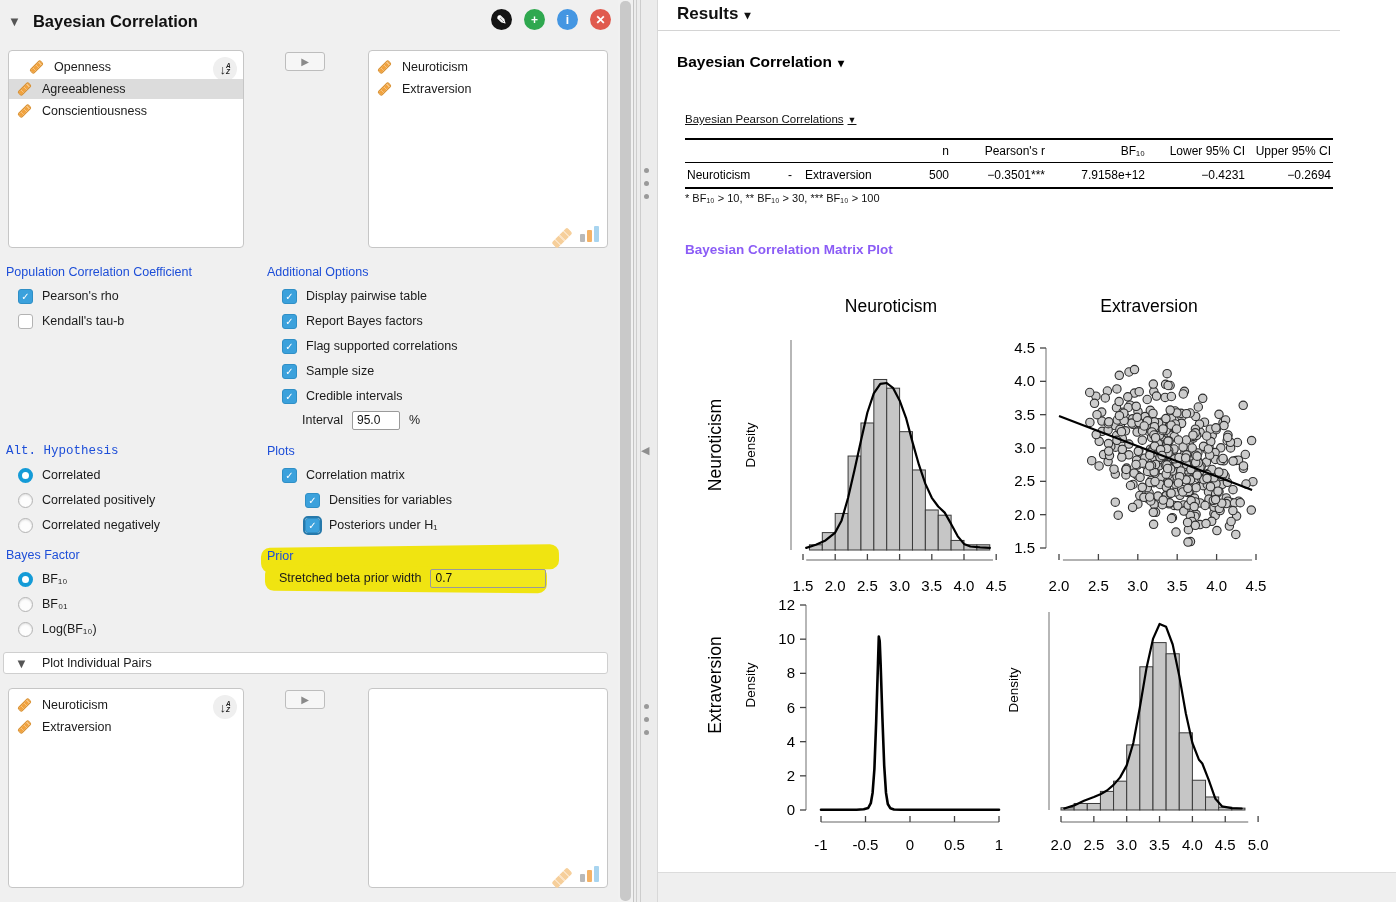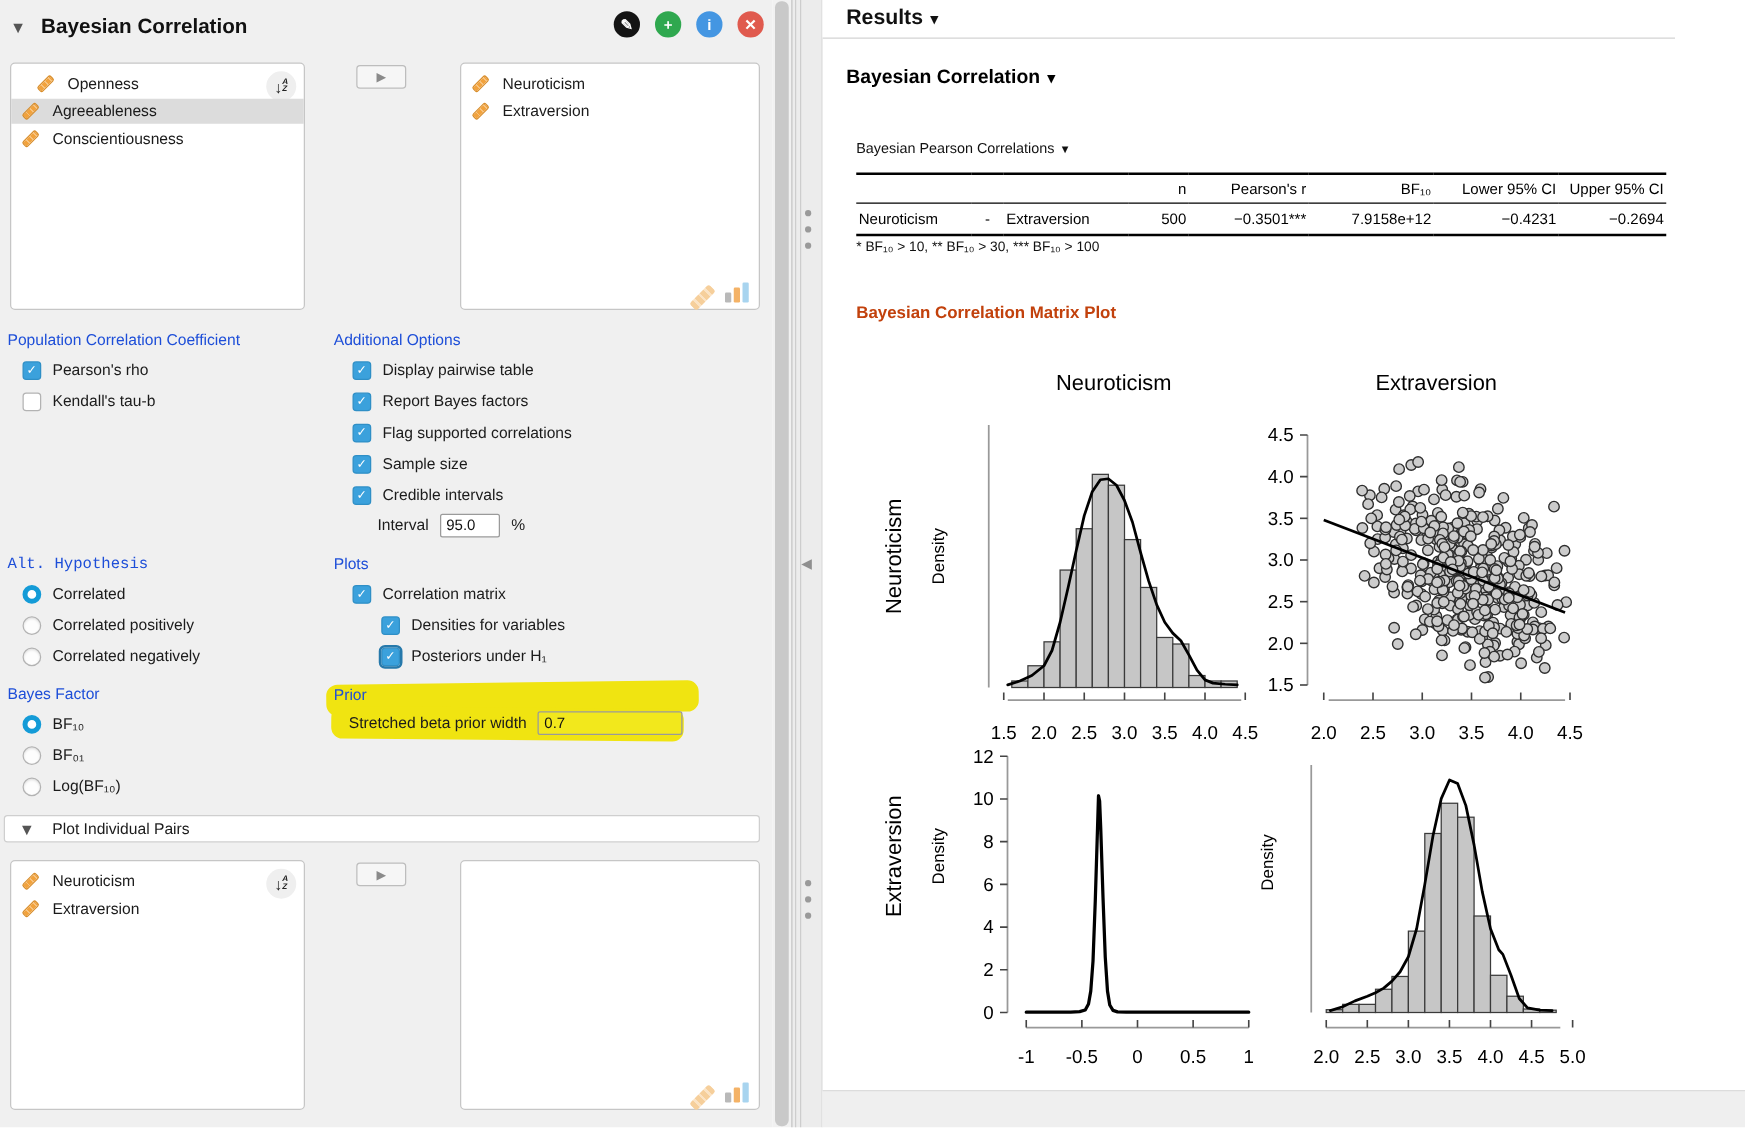--- a/index.html
+++ b/index.html
@@ -60,30 +60,30 @@
   .dots { position:absolute; left:10px; display:flex; flex-direction:column; gap:8px; }
   .dots i { width:5px; height:5px; border-radius:50%; background:#9a9a9a; display:block; }
   .split-tri { position:absolute; left:7px; color:#8f8f8f; font-size:11px; }
 
   
   #results-panel { position:absolute; left:657px; top:0; width:739px; height:902px; background:#fff; border-left:1px solid #d8d8d8; }
   #results-header { position:absolute; left:0; top:0; width:682px; height:31px; background:#fff; border-bottom:1px solid #d4d4d4;padding-left:24px; }
   #results-title { position:absolute; left:19px; top:4px; font-size:17px; font-weight:bold; color:#111; }
   .caret { font-size:12px; margin-left:6px; }
   #section-title { position:absolute; left:19px; top:53px; font-size:15.5px; font-weight:bold; color:#000; }
-  #table-title { position:absolute; left:27px; top:113px; font-size:11.5px; color:#111; }
+  #table-title { position:absolute; left:27px; top:113px; font-size:11.5px; color:#111;text-decoration:underline; }
   #table-title .caret { font-size:9px; margin-left:4px; }
   #corr-table { position:absolute; left:27px; top:138px; width:648px; border-collapse:collapse; font-size:12px; color:#000; }
   #corr-table thead tr { border-top:2px solid #000; border-bottom:1px solid #000; }
   #corr-table tbody tr { border-bottom:2.5px solid #000; }
   #corr-table th { font-weight:normal; text-align:right; padding:4px 2px; }
   #corr-table td { text-align:right; padding:5px 2px; }
   #corr-table .lft { text-align:left; }
   #footnote { position:absolute; left:27px; top:192px; font-size:11px; color:#111; }
-  #matrix-title { position:absolute; left:27px; top:242px; font-size:13.5px; font-weight:bold; color:#c2410c; }
+  #matrix-title { position:absolute; left:27px; top:242px; font-size:13.5px; font-weight:bold; color:#8b5cf6; }
   #matrix-svg { position:absolute; left:19px; top:282px; }
   #results-footer { position:absolute; left:0; top:872px; width:739px; height:30px; background:#efefef; border-top:1px solid #dcdcdc; }
 </style>
 </head>
 <body>
 
 <div id="app">
 
   <div id="left-panel">
 

